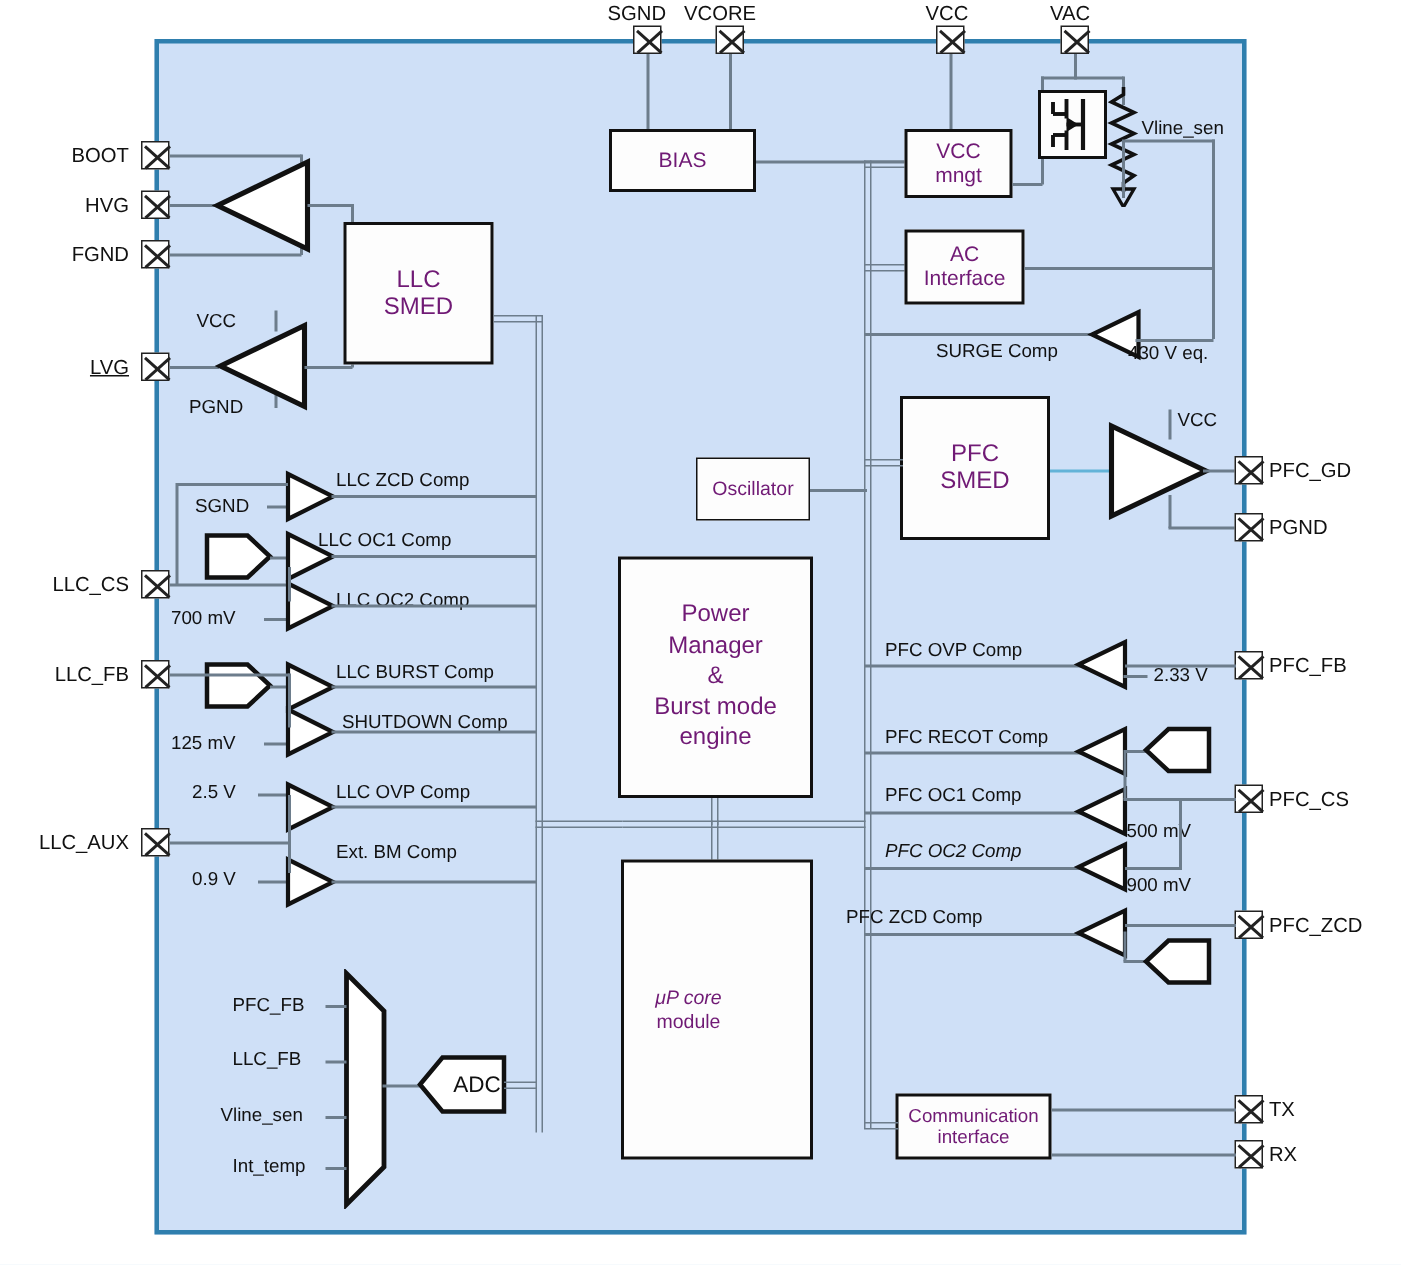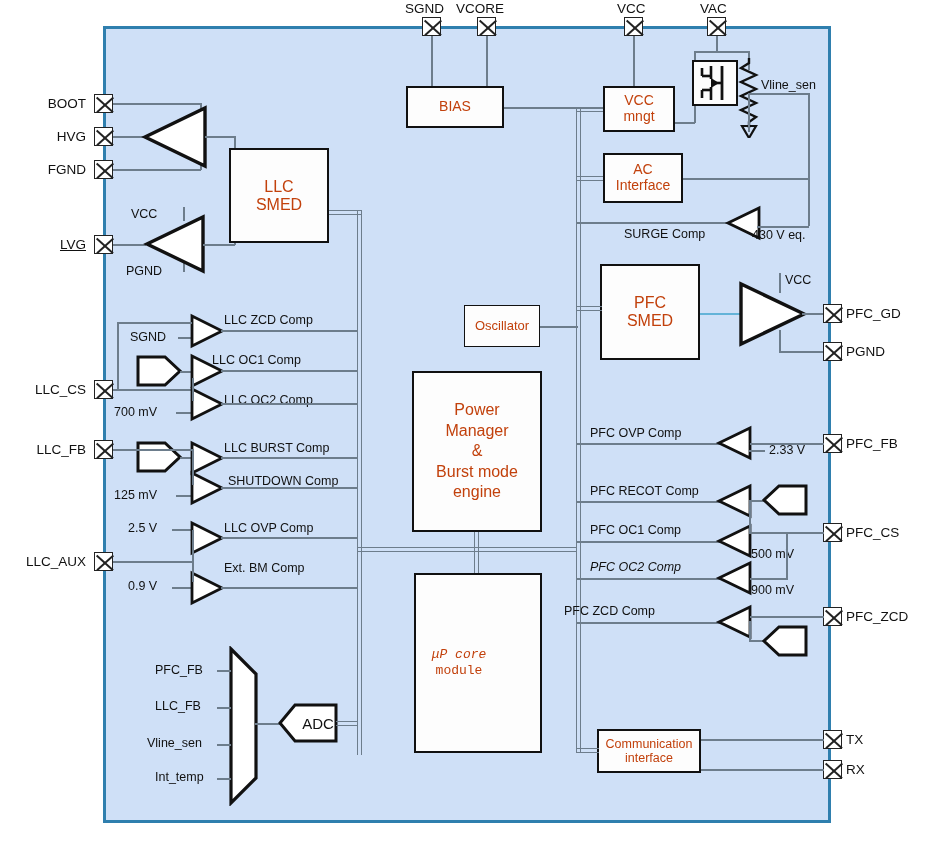--- a/index.html
+++ b/index.html
@@ -11,21 +11,21 @@
   .lbl.sm{font-size:12.5px;}
   .lbl.r{text-align:right;}
   
   .pin{position:absolute;width:19px;height:19px;background:#ffffff;border:1.6px solid #222;box-sizing:border-box;}
   .pin:before,.pin:after{content:"";position:absolute;left:-1px;top:50%;width:22px;height:1.5px;background:#222;transform-origin:center;}
   .pin:before{transform:rotate(42deg);}
   .pin:after{transform:rotate(-42deg);}
   
   .blk{position:absolute;background:#fdfdfd;border:2.4px solid #111;box-sizing:border-box;
        display:flex;align-items:center;justify-content:center;text-align:center;
-       font-size:14px;color:#c2410c;line-height:1.12;}
+       font-size:14px;color:#701a75;line-height:1.12;}
   .blk.big{font-size:16px;}
   .blk.thin{border-width:1.8px;font-size:12.5px;}
   
   .w{position:absolute;background:#6d7d8c;}
   .wh{height:1.6px;}
   .wv{width:1.6px;}
   .bus{position:absolute;background:transparent;box-sizing:border-box;}
   .bush{height:5px;border-top:1.6px solid #6d7d8c;border-bottom:1.6px solid #6d7d8c;}
   .busv{width:5px;border-left:1.6px solid #6d7d8c;border-right:1.6px solid #6d7d8c;}
   
@@ -320,21 +320,21 @@
     <span>Power</span>
     <span>Manager</span>
     <span>&amp;</span>
     <span>Burst mode</span>
     <span>engine</span>
   </div>
   <div class="bus busv" style="left:474px;top:532px;height:18px;"></div>
   <div class="bus bush" style="left:415px;top:547px;width:162px;"></div>
   <div class="bus busv" style="left:474px;top:547px;height:27px;"></div>
 
-  <div class="blk thin" style="left:414px;top:573px;width:128px;height:180px;border-width:2.4px;font-family:Liberation Mono, monospace;">
+  <div class="blk thin" style="left:414px;top:573px;width:128px;height:200px;border-width:2.4px;">
     <div style="position:absolute;left:0;top:0;width:86px;height:100%;display:flex;flex-direction:column;
                 align-items:center;justify-content:center;font-size:13px;line-height:1.25;">
       <span style="font-style:italic;">μP core</span>
       <span>module</span>
     </div>
   </div>
 
   <div class="lbl sm" style="left:590px;top:427px;">PFC OVP Comp</div>
   <div class="w wh" style="left:576px;top:443px;width:145px;"></div>
   <div class="tri" style="left:716px;top:426px;width:36px;height:34px;">

